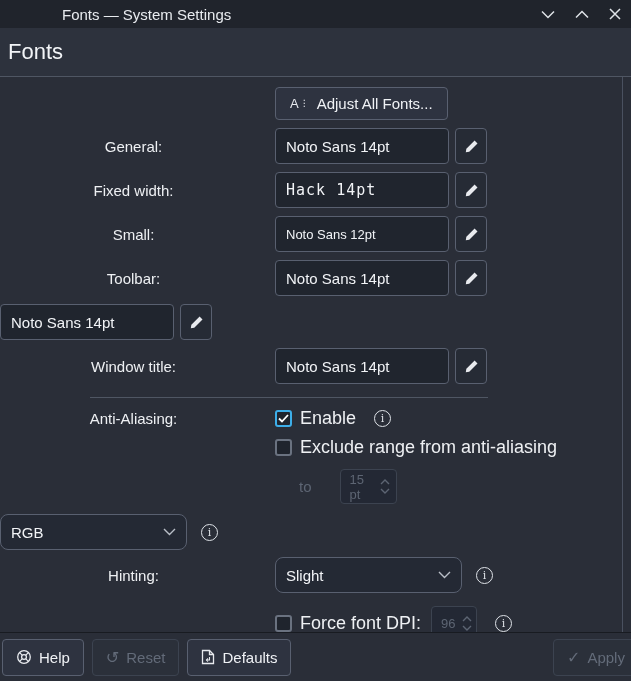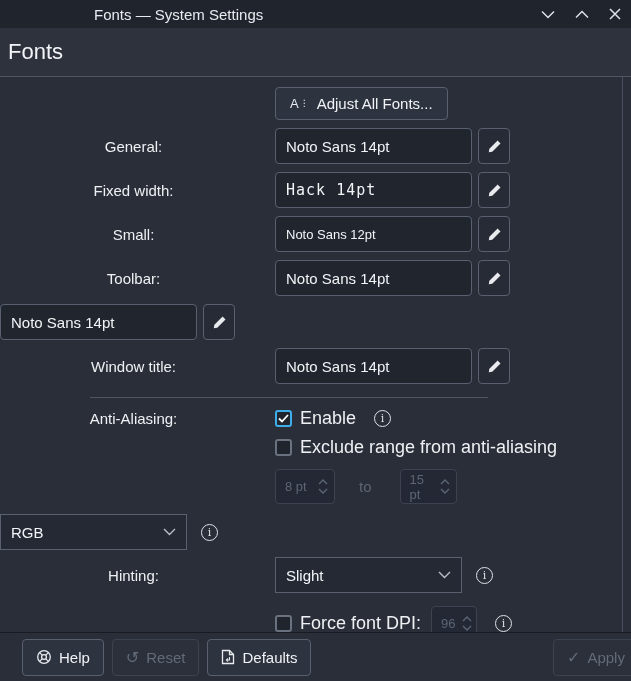--- a/index.html
+++ b/index.html
@@ -8,21 +8,21 @@
   .window {
     position: relative; width: 631px; height: 681px;
     background: #2a2e38; overflow: hidden; color: #eceef2;
     display: flex; flex-direction: column;
   }
   
   .titlebar {
     height: 28px; background: #20242c; flex: 0 0 auto;
     display: flex; align-items: center; padding: 0 10px 0 62px;
   }
-  .titlebar-title { font-size: 15px; color: #e8ebef; flex: 1 1 auto; margin-left: 32px; }
+  .titlebar-title { font-size: 15px; color: #e8ebef; flex: 1 1 auto; }
   .win-controls { display: flex; align-items: center; gap: 20px; }
   .win-btn { background: none; border: none; cursor: pointer; display: flex; align-items: center; padding: 0; }
   
   .page-header {
     height: 49px; background: #2d323d; flex: 0 0 auto;
     display: flex; align-items: center; padding: 0 8px;
     border-bottom: 1px solid #4f5663;
   }
   .page-title { font-size: 22px; font-weight: normal; color: #f2f4f7; }
   
@@ -36,21 +36,21 @@
   .spacer-label { width: 275px; flex: 0 0 auto; }
   .adjust-btn {
     height: 33px; padding: 0 14px; display: inline-flex; align-items: center; gap: 8px;
     background: #2e3340; border: 1px solid #596070; border-radius: 4px;
     color: #f0f2f5; font-size: 15px; font-family: inherit; cursor: pointer;
   }
   .adjust-icon { display: inline-flex; align-items: center; color: #e8eaee; }
   .adjust-icon .a { font-size: 13px; line-height: 1; }
   .adjust-icon .dots { font-size: 9px; line-height: 1; margin-left: 1px; }
   .text-field {
-    width: 197px; height: 36px; background: #20252e;
+    width: 174px; height: 36px; background: #20252e;
     border: 1px solid #596070; border-radius: 4px;
     display: flex; align-items: center; padding: 2px 10px;
     font-size: 15px; color: #f2f4f7; overflow: hidden; white-space: nowrap;
   }
   .text-field .mono { font-family: "DejaVu Sans Mono", "Liberation Mono", monospace; font-size: 15px; letter-spacing: 1px; }
   .text-field .small-text { font-size: 13px; }
   .icon-btn {
     width: 32px; height: 36px; margin-left: 6px;
     background: #262b35; border: 1px solid #596070; border-radius: 4px;
     display: flex; align-items: center; justify-content: center; cursor: pointer;
@@ -77,29 +77,29 @@
   .spinbox {
     height: 35px; background: #232834; border: 1px solid #596070; border-radius: 4px;
     display: inline-flex; align-items: center; justify-content: space-between;
     padding: 0 6px 0 9px; font-size: 13px; color: #eef0f3;
   }
   .spinbox.disabled { border-color: #3c4350; color: #5d6573; }
   .spin-arrows { display: flex; flex-direction: column; gap: 3px; margin-left: 6px; }
   
   .dropdown {
     width: 187px; height: 36px; background: #242934;
-    border: 1px solid #596070; border-radius: 0; cursor: pointer;
+    border: 1px solid #596070; border-radius: 8px; cursor: pointer;
     display: flex; align-items: center; justify-content: space-between;
     padding: 0 10px; font-size: 15px; color: #f2f4f7;
   }
   
   .footer {
     position: relative; height: 49px; flex: 0 0 auto; background: #2a2e38;
     border-top: 1px solid #181b21; display: flex; align-items: center;
-    padding: 0 22px; gap: 8px;
+    padding: 0 2px; gap: 8px;
   }
   .footer-btn {
     height: 37px; padding: 0 13px; display: inline-flex; align-items: center; gap: 7px;
     background: #2e3340; border: 1px solid #596070; border-radius: 4px;
     color: #f0f2f5; font-size: 15px; font-family: inherit; cursor: pointer;
   }
   .footer-btn.disabled { border-color: #3c4350; color: #636b79; background: #2b303a; cursor: default; }
   .footer-btn .glyph { font-size: 16px; line-height: 1; }
   .apply-btn { position: absolute; left: 553px; top: 6px; width: 110px; }
   .mt2 { margin-top: 2px; }
@@ -235,31 +235,20 @@
     <div class="row" style="margin-bottom:11px;">
       <span class="spacer-label"></span>
       <span class="checkbox">
         
       </span>
       <span class="check-label">Exclude range from anti-aliasing</span>
     </div>
 
     <div class="row" style="margin-bottom:10px;">
       <span class="spacer-label"></span>
-      <div class="spinbox disabled" style="width:60px;">
-        <span>8 pt</span>
-        <span class="spin-arrows">
-          <svg width="10" height="6" viewBox="0 0 10 6">
-              <polyline points="1,5 5,1 9,5" fill="none" stroke="#5d6573" stroke-width="1.4"></polyline>
-            </svg>
-          <svg width="10" height="6" viewBox="0 0 10 6">
-              <polyline points="1,1 5,5 9,1" fill="none" stroke="#5d6573" stroke-width="1.4"></polyline>
-            </svg>
-        </span>
-      </div>
       <span style="margin:0 28px 0 24px; font-size:15px; color:#5d6573;">to</span>
       <div class="spinbox disabled" style="width:57px;">
         <span>15 pt</span>
         <span class="spin-arrows">
           <svg width="10" height="6" viewBox="0 0 10 6">
               <polyline points="1,5 5,1 9,5" fill="none" stroke="#5d6573" stroke-width="1.4"></polyline>
             </svg>
           <svg width="10" height="6" viewBox="0 0 10 6">
               <polyline points="1,1 5,5 9,1" fill="none" stroke="#5d6573" stroke-width="1.4"></polyline>
             </svg>

